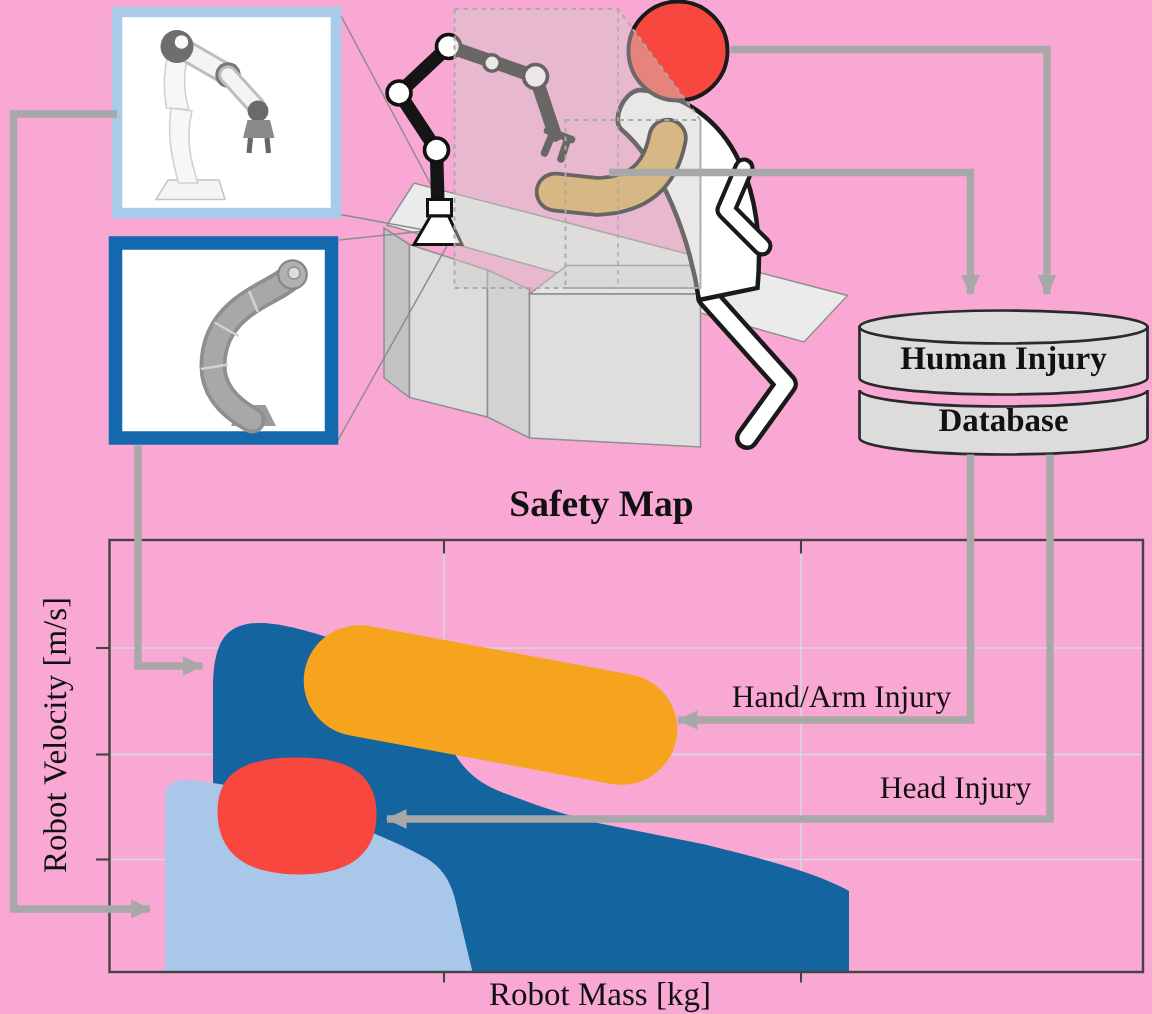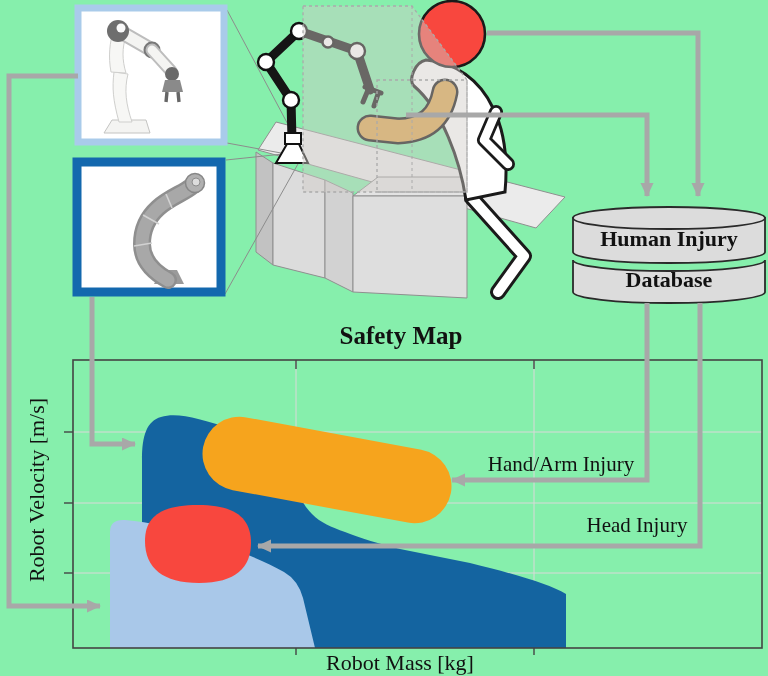--- a/index.html
+++ b/index.html
@@ -1,16 +1,16 @@
 <!DOCTYPE html>
 <html><head>
 <meta charset="utf-8">
 <style>
   html,body{margin:0;padding:0;background:#ffffff;}
-  #figure-root{position:relative;width:768px;height:676px;background:#86efac;overflow:hidden;
+  #figure-root{position:relative;width:768px;height:676px;background:#f9a8d4;overflow:hidden;
     font-family:"Liberation Serif","DejaVu Serif",serif;text-decoration:underline;}
   svg{display:block;}
   text{font-family:"Liberation Serif","DejaVu Serif",serif;fill:#111;}
   .bold{font-weight:bold;}
 </style>
 </head>
 <body>
 
 <div id="figure-root">
 <svg width="768" height="676" viewBox="0 0 768 676">

